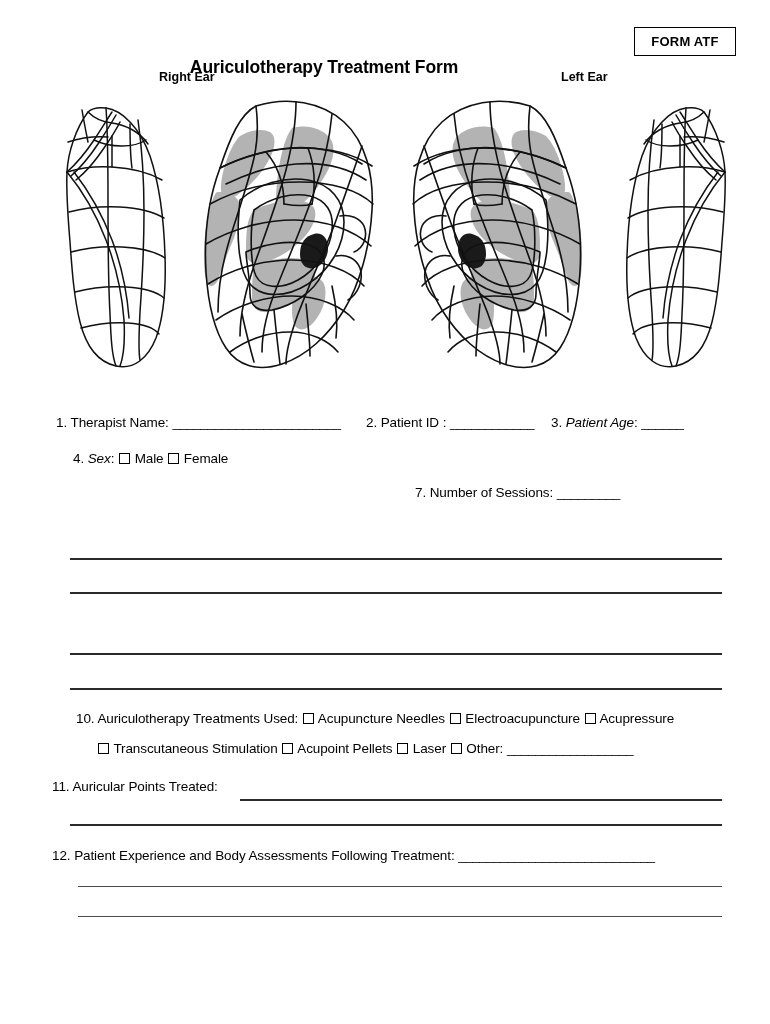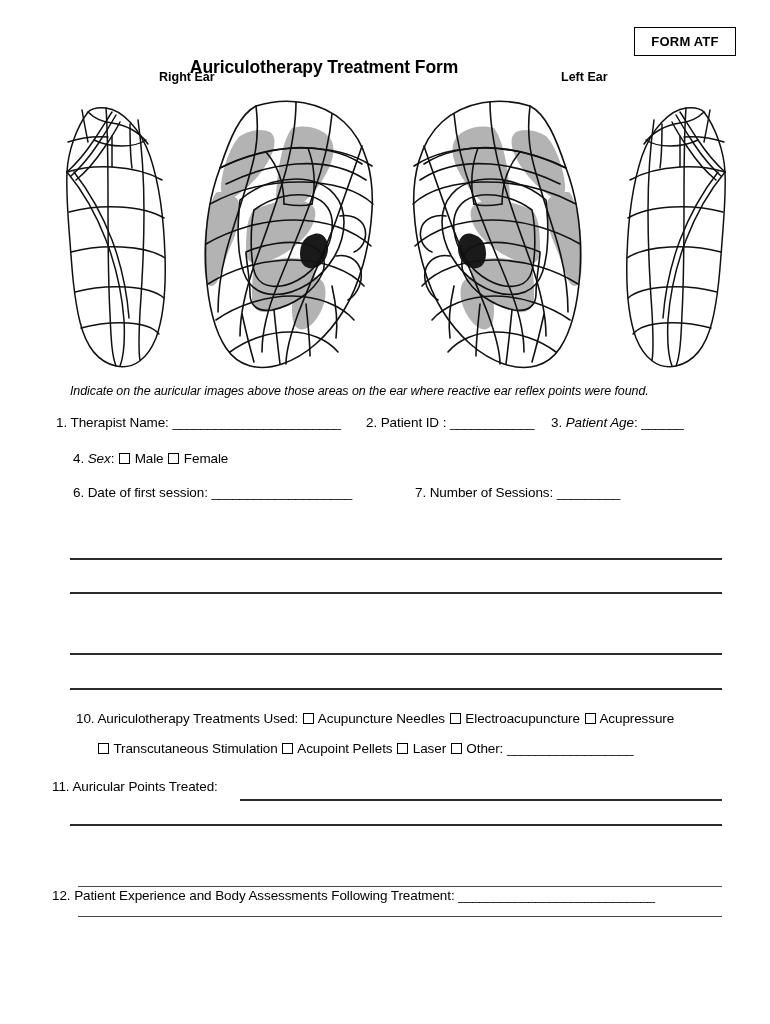--- a/index.html
+++ b/index.html
@@ -301,21 +301,20 @@
           <path d="M40 52 C48 56 58 58 68 58 C78 58 86 56 92 52"></path>
           <path d="M58 79 C58 66 58 56 58 48"></path>
           <path d="M76 36 C76 52 76 66 78 80"></path>
           <path d="M13 84 C28 102 42 126 52 152 C62 178 68 206 70 232 C71 252 70 268 66 278"></path>
           <path d="M20 84 C34 102 48 126 58 152 C67 176 73 204 75 230"></path>
         </g>
       </svg>
     </div>
   </div>
 
-  <div class="instruction">Indicate on the auricular images above those areas on the ear where reactive ear reflex points were found.</div>
 
   <div class="row" style="left:56px; top:415px;">
     <span>1.</span>
     <span>Therapist Name:</span>
     <span class="blank">________________________</span>
   </div>
   <div class="row" style="left:366px; top:415px;">
     <span>2.</span>
     <span>Patient ID :</span>
     <span class="blank">____________</span>
@@ -328,25 +327,20 @@
 
   <div class="row" style="left:73px; top:451px;">
     <span>4.</span>
     <span class="it">Sex</span><span>:</span>
     <span class="cb"></span>
     <span>Male</span>
     <span class="cb"></span>
     <span>Female</span>
   </div>
 
-  <div class="row" style="left:73px; top:485px;">
-    <span>6.</span>
-    <span>Date of first session:</span>
-    <span class="blank">____________________</span>
-  </div>
   <div class="row" style="left:415px; top:485px;">
     <span>7.</span>
     <span>Number of Sessions:</span>
     <span class="blank">_________</span>
   </div>
 
   <div class="rule thick" style="left:70px; top:558px; width:652px;"></div>
   <div class="rule thick" style="left:70px; top:592px; width:652px;"></div>
 
   <div class="rule thick" style="left:70px; top:653px; width:652px;"></div>
@@ -374,21 +368,21 @@
     <span class="blank">__________________</span>
   </div>
 
   <div class="row" style="left:52px; top:779px;">
     <span>11.</span>
     <span>Auricular Points Treated:</span>
   </div>
   <div class="rule thick" style="left:240px; top:799px; width:482px;"></div>
   <div class="rule thick" style="left:70px; top:824px; width:652px;"></div>
 
-  <div class="row" style="left:52px; top:848px;margin-top:40px;">
+  <div class="row" style="left:52px; top:848px;">
     <span>12.</span>
     <span>Patient Experience and Body Assessments Following Treatment:</span>
     <span class="blank">____________________________</span>
   </div>
   <div class="rule thin" style="left:78px; top:886px; width:644px;"></div>
   <div class="rule thin" style="left:78px; top:916px; width:644px;"></div>
 
 
 </div>
 

